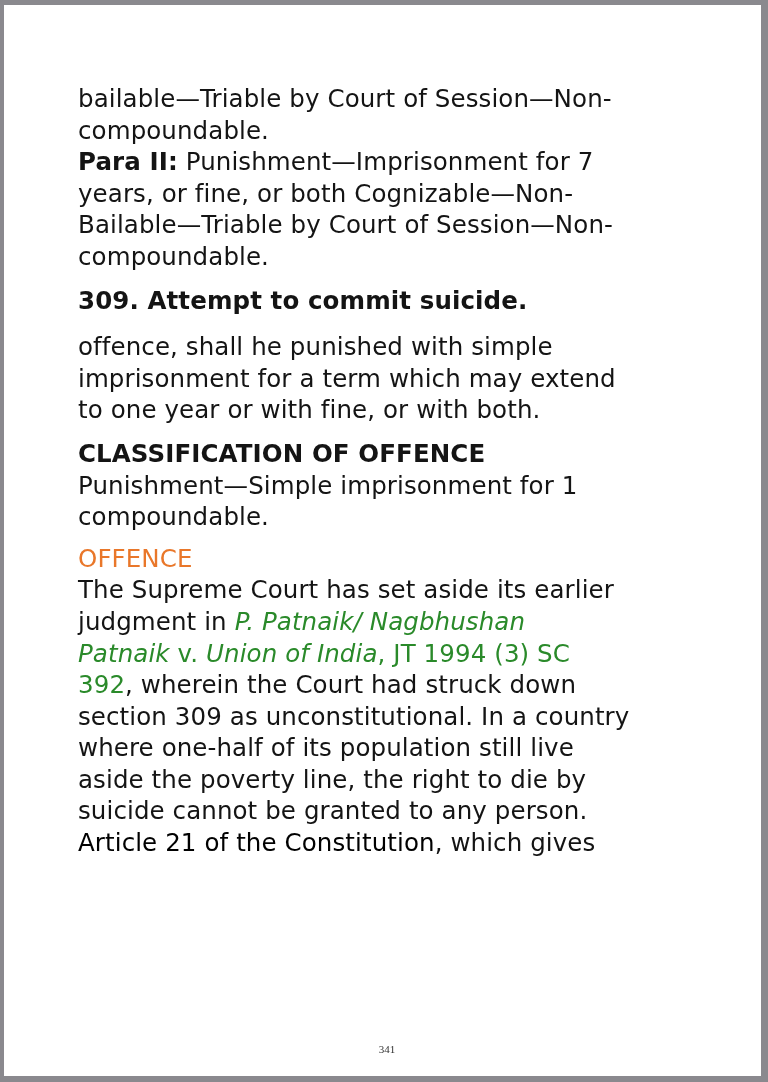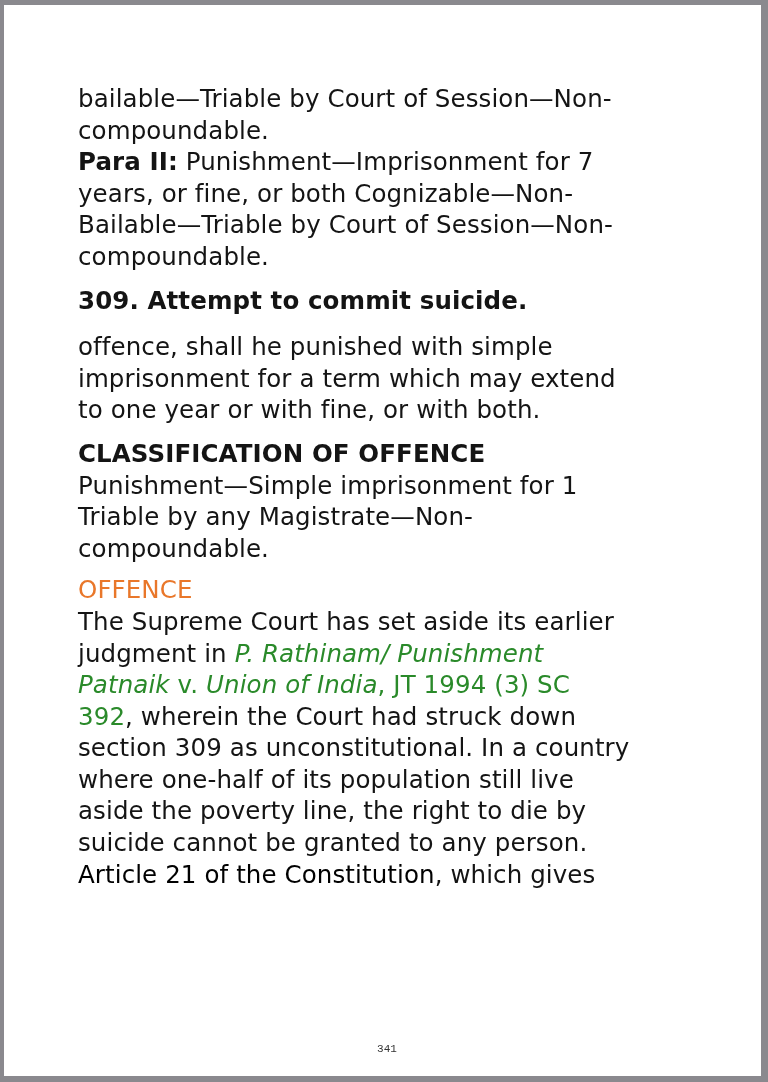--- a/index.html
+++ b/index.html
@@ -30,21 +30,21 @@
   .gap { margin-top: 15px !important; }
   .gap-sm { margin-top: 10px !important; }
   .comments { color: #e9772a; }
   .case { color: #2a8a2a; }
   .case i { font-style: italic; }
   .article { color: #000000; }
   .page-num {
     position: absolute;
     left: 6px; right: 0; top: 1043px;
     text-align: center;
-    font-family: Liberation Mono, monospace;
+    font-family: Liberation Serif, serif;
     font-size: 11px;
     color: #333;
   }
 </style>
 </head>
 <body>
 
 <div class="page">
   <div class="content">
 
@@ -64,28 +64,27 @@
 
     <p class="gap">
       <span class="line">offence, shall he punished with simple</span>
       <span class="line">imprisonment for a term which may extend</span>
       <span class="line">to one year or with fine, or with both.</span>
     </p>
 
     <p class="heading">CLASSIFICATION OF OFFENCE</p>
     <p>
       <span class="line">Punishment—Simple imprisonment for 1</span>
-      <span class="line">Triable by any Magistrate—Non-</span>
       <span class="line">compoundable.</span>
     </p>
 
     <p class="comments gap-sm">OFFENCE</p>
     <p>
       <span class="line">The Supreme Court has set aside its earlier</span>
-      <span class="line"><span>judgment in </span><span class="case"><i>P. Rathinam/ Punishment</i></span></span>
+      <span class="line"><span>judgment in </span><span class="case"><i>P. Patnaik/ Nagbhushan</i></span></span>
       <span class="line case"><i>Patnaik</i><span> v. </span><i>Union of India</i><span>, JT 1994 (3) SC</span></span>
       <span class="line"><span class="case">392</span><span>, wherein the Court had struck down</span></span>
       <span class="line">section 309 as unconstitutional. In a country</span>
       <span class="line">where one-half of its population still live</span>
       <span class="line">aside the poverty line, the right to die by</span>
       <span class="line">suicide cannot be granted to any person.</span>
       <span class="line"><span class="article">Article 21 of the Constitution</span><span>, which gives</span></span>
     </p>
   </div>
 </div>

